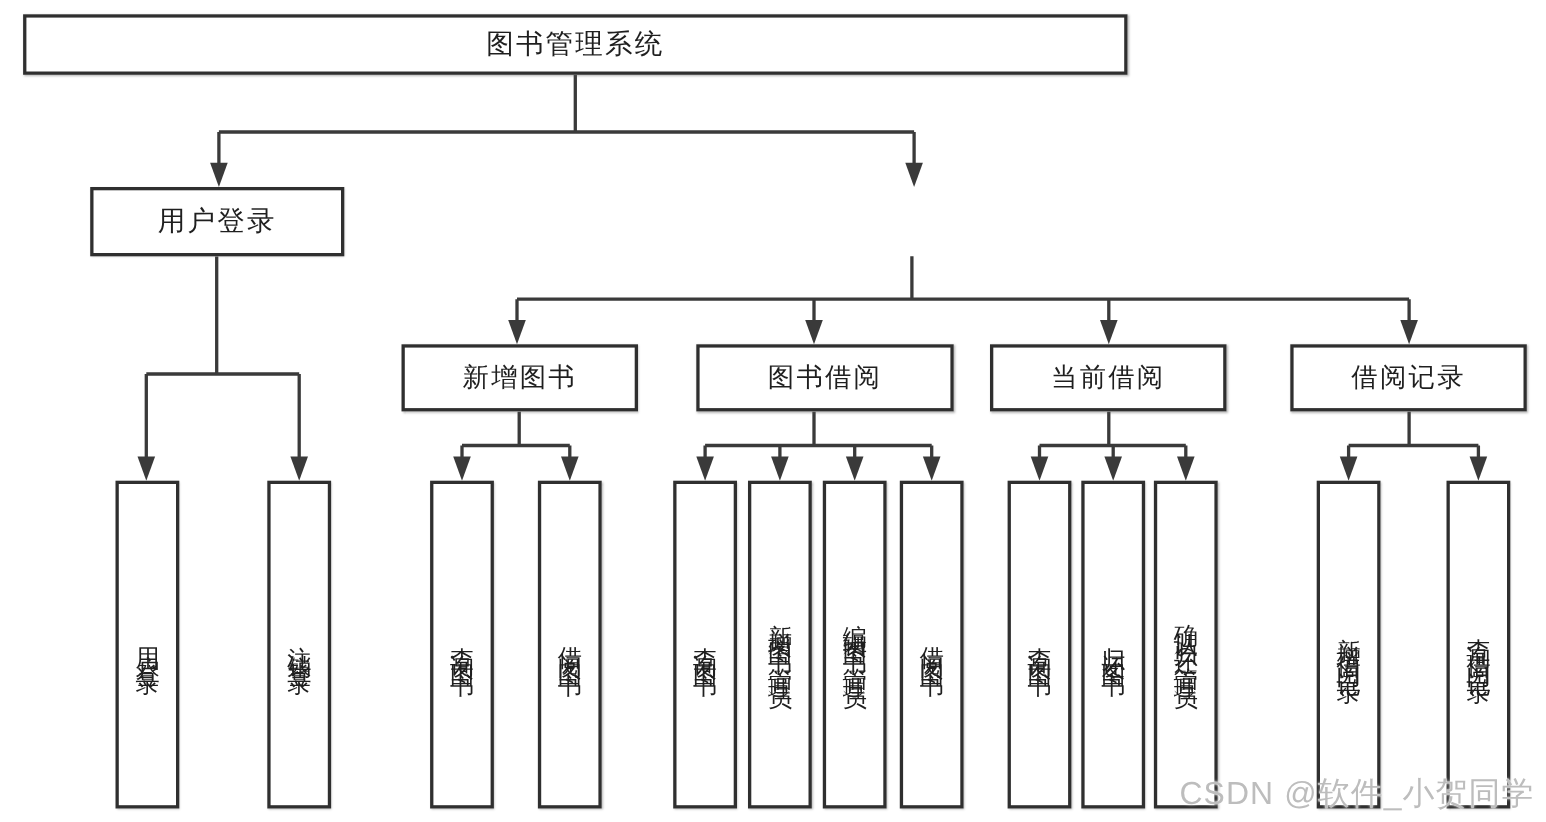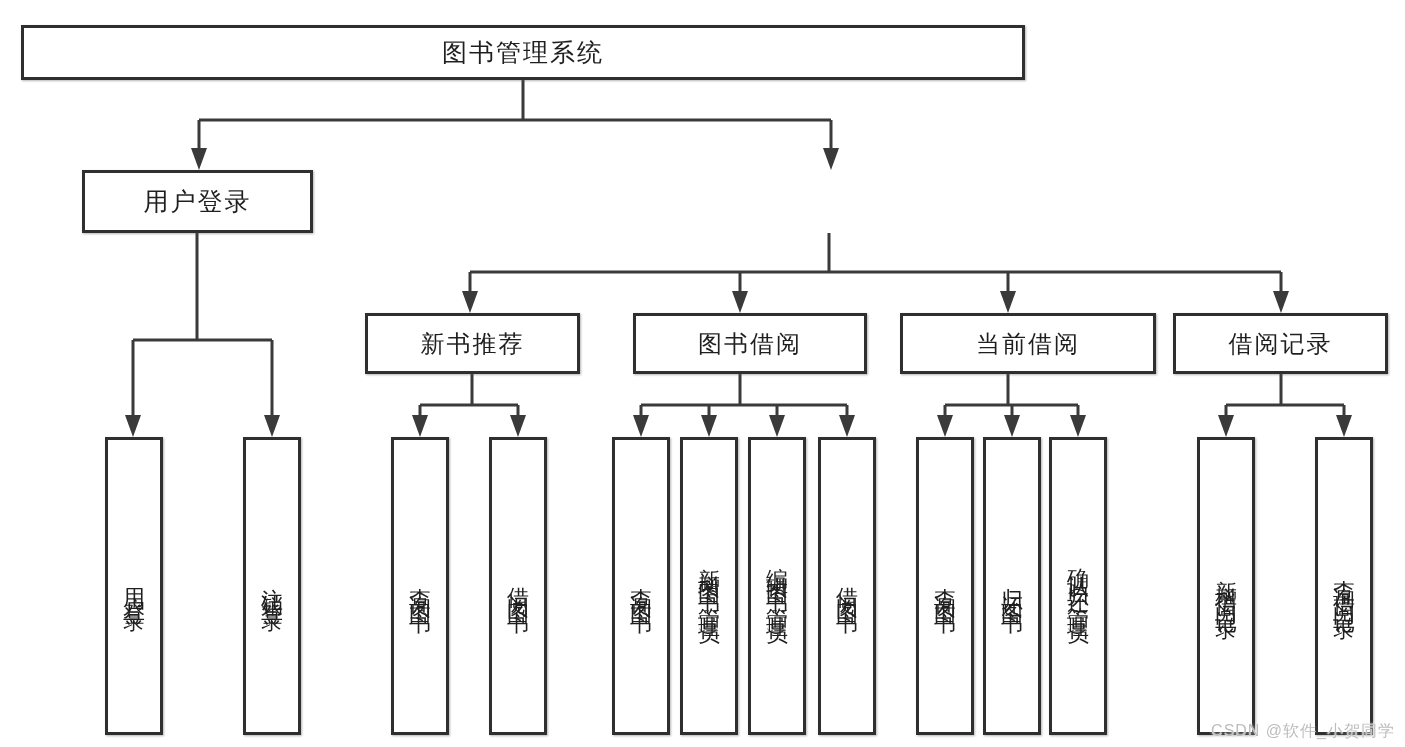--- a/index.html
+++ b/index.html
@@ -42,21 +42,21 @@
     writing-mode:vertical-rl;
     text-orientation:mixed;
     font-size:22px;
     letter-spacing:8px;
     line-height:1.1;
     white-space:nowrap;
   }
   .watermark{
     position:absolute;
     right:10px;bottom:5px;
-    font-size:16px;
+    font-size:29px;
     color:var(--watermark);
     letter-spacing:1px;
     text-shadow:0 0 3px #fff,0 0 1px #fff;
     white-space:nowrap;
     z-index:5;
   }
 </style>
 </head>
 <body>
 
@@ -105,35 +105,35 @@
       <polygon points="1070,415 1086,415 1078,437"></polygon>
     </g>
 
     <g>
       <path d="M1281 374 V405 M1226 405 H1344 M1226 405 V417 M1344 405 V417"></path>
       <polygon points="1218,415 1234,415 1226,437"></polygon>
       <polygon points="1336,415 1352,415 1344,437"></polygon>
     </g>
   </svg>
 
-  <div class="node box-h" style="left:21px;top:13px;width:1004px;height:55px;margin-top:12px;">
+  <div class="node box-h" style="left:21px;top:13px;width:1004px;height:55px;">
     <span>图书管理系统</span>
   </div>
 
   <div class="node box-h" style="left:82px;top:170px;width:231px;height:63px;">
     <span>用户登录</span>
   </div>
 
   <div class="node box-h lvl3" style="left:365px;top:313px;width:215px;height:61px;">
-    <span>新书推荐</span>
+    <span>新增图书</span>
   </div>
   <div class="node box-h lvl3" style="left:633px;top:313px;width:234px;height:61px;">
     <span>图书借阅</span>
   </div>
-  <div class="node box-h lvl3" style="left:900px;top:313px;width:256px;height:61px;">
+  <div class="node box-h lvl3" style="left:900px;top:313px;width:215px;height:61px;">
     <span>当前借阅</span>
   </div>
   <div class="node box-h lvl3" style="left:1173px;top:313px;width:215px;height:61px;">
     <span>借阅记录</span>
   </div>
 
   <div class="node box-v" style="left:105px;top:437px;width:58px;height:298px;">
     <span>用户登录</span>
   </div>
   <div class="node box-v" style="left:243px;top:437px;width:58px;height:298px;">

